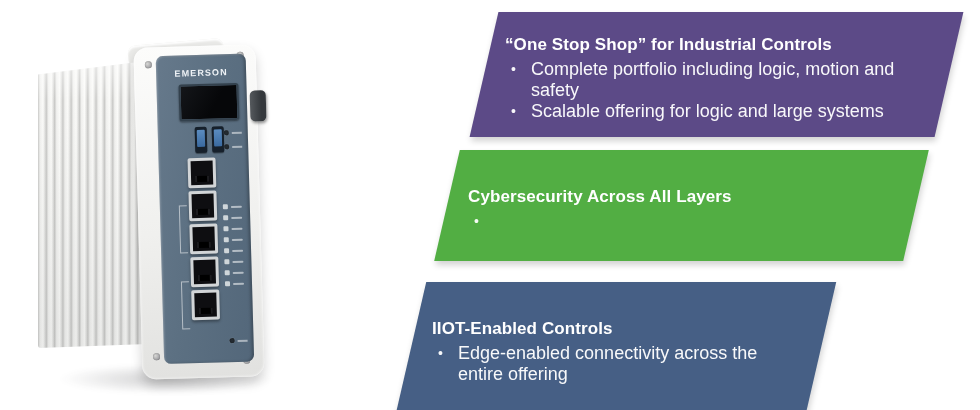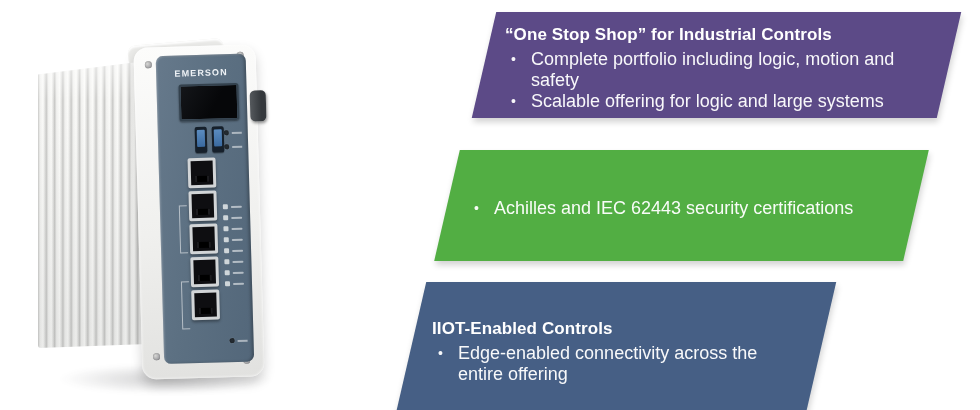--- a/index.html
+++ b/index.html
@@ -10,21 +10,21 @@
   .banner{position:absolute;}
   .banner-bg{position:absolute;inset:0;transform:skewX(-13deg);
              box-shadow:2px 4px 6px rgba(0,0,0,.18);}
   .banner-content{position:relative;height:100%;display:flex;flex-direction:column;
                   justify-content:center;padding:6px 26px 0 21px;box-sizing:border-box;color:#fff;}
   .banner-content h2{font-size:17px;line-height:22px;margin:0 0 3px;font-weight:700;letter-spacing:.1px;}
   .banner-content ul{list-style:none;margin:0;padding:0 0 0 6px;}
   .bullet{display:flex;align-items:flex-start;}
   .bm{width:20px;flex:0 0 20px;font-size:14px;line-height:21px;color:rgba(255,255,255,.95);}
   .bt{font-size:18px;line-height:21px;color:rgba(255,255,255,.96);}
-  #banner-1{left:484px;top:12px;width:465px;height:106px;}
+  #banner-1{left:484px;top:12px;width:465px;height:125px;}
   #banner-2{left:447px;top:150px;width:469px;height:111px;}
   #banner-3{left:411px;top:282px;width:410px;height:132px;}
 
   
   .device{position:absolute;left:30px;top:30px;width:250px;height:370px;margin:0;}
   .device-shadow{position:absolute;left:28px;top:334px;width:215px;height:30px;
       background:radial-gradient(ellipse at center,rgba(40,40,45,.22) 0%,rgba(0,0,0,0) 70%);
       filter:blur(2px);}
   .heatsink{position:absolute;left:8px;top:30px;width:116px;height:288px;
       background:
@@ -171,24 +171,24 @@
           <span class="bm">•</span>
           <span class="bt">Scalable offering for logic and large systems</span>
         </li>
       </ul>
     </div>
   </section>
 
   <section class="banner" id="banner-2">
     <div class="banner-bg" style="background: rgb(82, 174, 67);"></div>
     <div class="banner-content">
+      <h2>Cybersecurity Across All Layers</h2>
       <ul>
         <li class="bullet">
           <span class="bm">•</span>
-          <span class="bt">Achilles and IEC 62443 security certifications</span>
         </li>
       </ul>
     </div>
   </section>
 
   <section class="banner" id="banner-3">
     <div class="banner-bg" style="background: rgb(70, 95, 133);"></div>
     <div class="banner-content">
       <h2>IIOT-Enabled Controls</h2>
       <ul>

